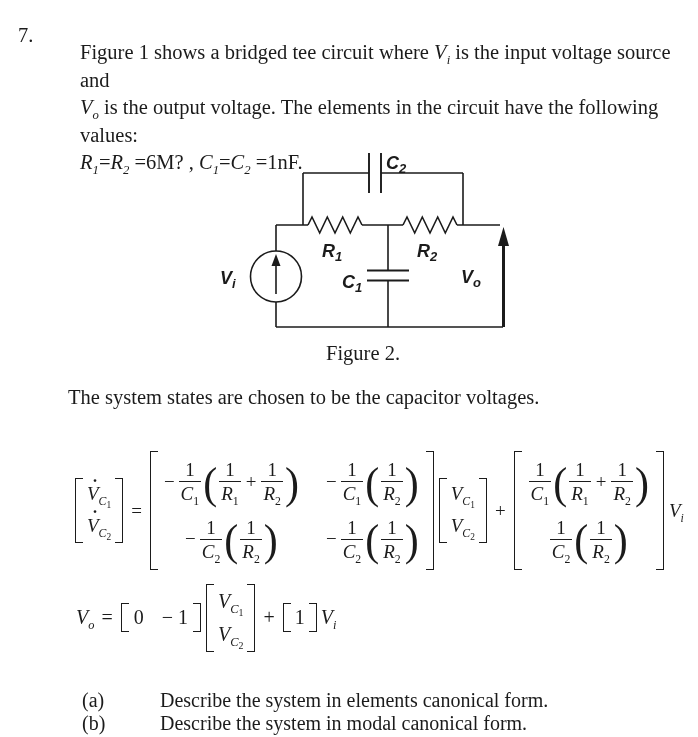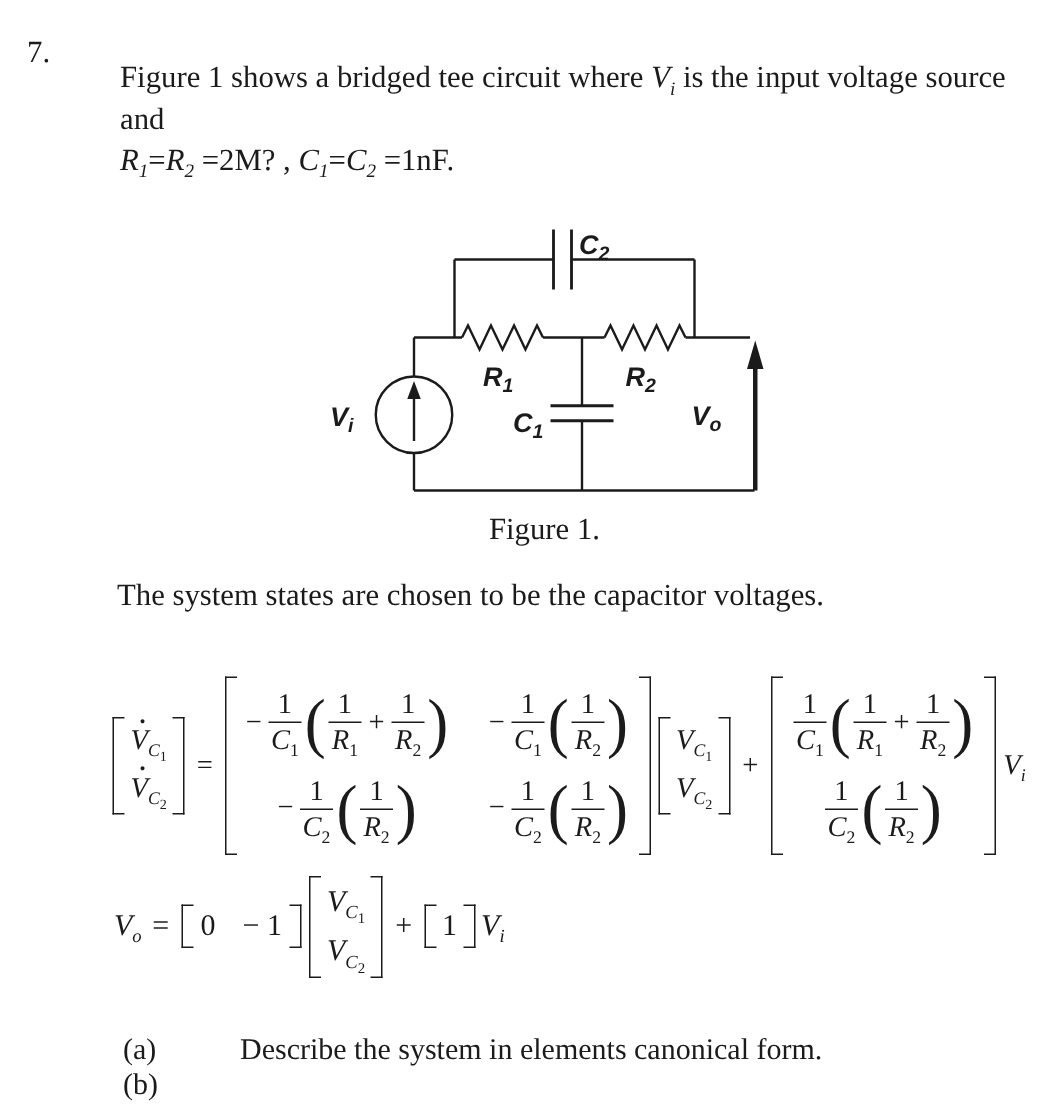--- a/index.html
+++ b/index.html
@@ -43,21 +43,22 @@
   .q-row{display:flex;}
   .q-label{width:78px;flex:0 0 78px;}
 </style>
 </head>
 <body>
 
 <div class="abs body-text" style="left:18px;top:22px;">7.</div>
 
 <div class="abs body-text" style="left:80px;top:39px;width:594px;">
   <div class="line"><span>Figure 1 shows a bridged tee circuit where </span><span class="mi sym"><span>V</span><sub>i</sub></span><span> is the input voltage source and</span></div>
-  <div class="line"><span class="mi sym"><span>R</span><sub>1</sub></span><span>=</span><span class="mi sym"><span>R</span><sub>2</sub></span><span> =2M? , </span><span class="mi sym"><span>C</span><sub>1</sub></span><span>=</span><span class="mi sym"><span>C</span><sub>2</sub></span><span> =1nF.</span></div>
+  <div class="line"><span class="mi sym"><span>V</span><sub>o</sub></span><span> is the output voltage. The elements in the circuit have the following values:</span></div>
+  <div class="line"><span class="mi sym"><span>R</span><sub>1</sub></span><span>=</span><span class="mi sym"><span>R</span><sub>2</sub></span><span> =6M? , </span><span class="mi sym"><span>C</span><sub>1</sub></span><span>=</span><span class="mi sym"><span>C</span><sub>2</sub></span><span> =1nF.</span></div>
 </div>
 
 <svg class="abs" style="left:195px;top:140px;" width="330" height="200" viewBox="195 140 330 200" fill="none" stroke="#1b1b1b" stroke-width="1.6">
 
   <path d="M303 173 H369 M381 173 H463"></path>
   <path d="M369 153 V193 M381 153 V193" stroke-width="1.9"></path>
   <path d="M303 173 V225"></path>
   <path d="M463 173 V225"></path>
 
   <path d="M276 225 H308 M362 225 H403 M457 225 H500"></path>
@@ -79,23 +80,23 @@
   <polygon points="503.5,227 498,246 509,246" fill="#1b1b1b" stroke="none"></polygon>
 
   <text class="circuit-label" x="386" y="169" stroke="none"><tspan>C</tspan><tspan class="svgsub" dy="4">2</tspan></text>
   <text class="circuit-label" x="322" y="257" stroke="none"><tspan>R</tspan><tspan class="svgsub" dy="4">1</tspan></text>
   <text class="circuit-label" x="417" y="257" stroke="none"><tspan>R</tspan><tspan class="svgsub" dy="4">2</tspan></text>
   <text class="circuit-label" x="342" y="288" stroke="none"><tspan>C</tspan><tspan class="svgsub" dy="4">1</tspan></text>
   <text class="circuit-label" x="220" y="284" stroke="none"><tspan>V</tspan><tspan class="svgsub" dy="4">i</tspan></text>
   <text class="circuit-label" x="461" y="283" stroke="none"><tspan>V</tspan><tspan class="svgsub" dy="4">o</tspan></text>
 </svg>
 
-<div class="abs body-text" style="left:283px;top:340px;width:160px;text-align:center;">Figure 1.</div>
-
-<div class="abs body-text" style="left:78px;top:384px;line-height:27px;">
+<div class="abs body-text" style="left:283px;top:340px;width:160px;text-align:center;">Figure 2.</div>
+
+<div class="abs body-text" style="left:68px;top:384px;line-height:27px;">
   <div>The system states are chosen to be the capacitor voltages.</div>
 </div>
 
 <div class="abs eqrow" style="left:74px;top:451px;font-size:19px;">
 
   <span class="vec">
     <span class="brk-l"></span>
     <span class="vcol">
       <span class="sym vsym"><span class="overdot">˙</span><span class="mi">V</span><sub><span class="mi">C</span><sub>1</sub></sub></span>
       <span class="sym vsym"><span class="overdot">˙</span><span class="mi">V</span><sub><span class="mi">C</span><sub>2</sub></sub></span>
@@ -255,14 +256,15 @@
   <span class="sym"><span class="mi">V</span><sub class="mi">i</sub></span>
 </div>
 
 <div class="abs" style="left:82px;top:689px;font-size:20px;line-height:22.5px;">
   <div class="q-row">
     <span class="q-label">(a)</span>
     <span>Describe the system in elements canonical form.</span>
   </div>
   <div class="q-row">
     <span class="q-label">(b)</span>
+    <span>Describe the system in modal canonical form.</span>
   </div>
 </div>
 
 </body></html>

